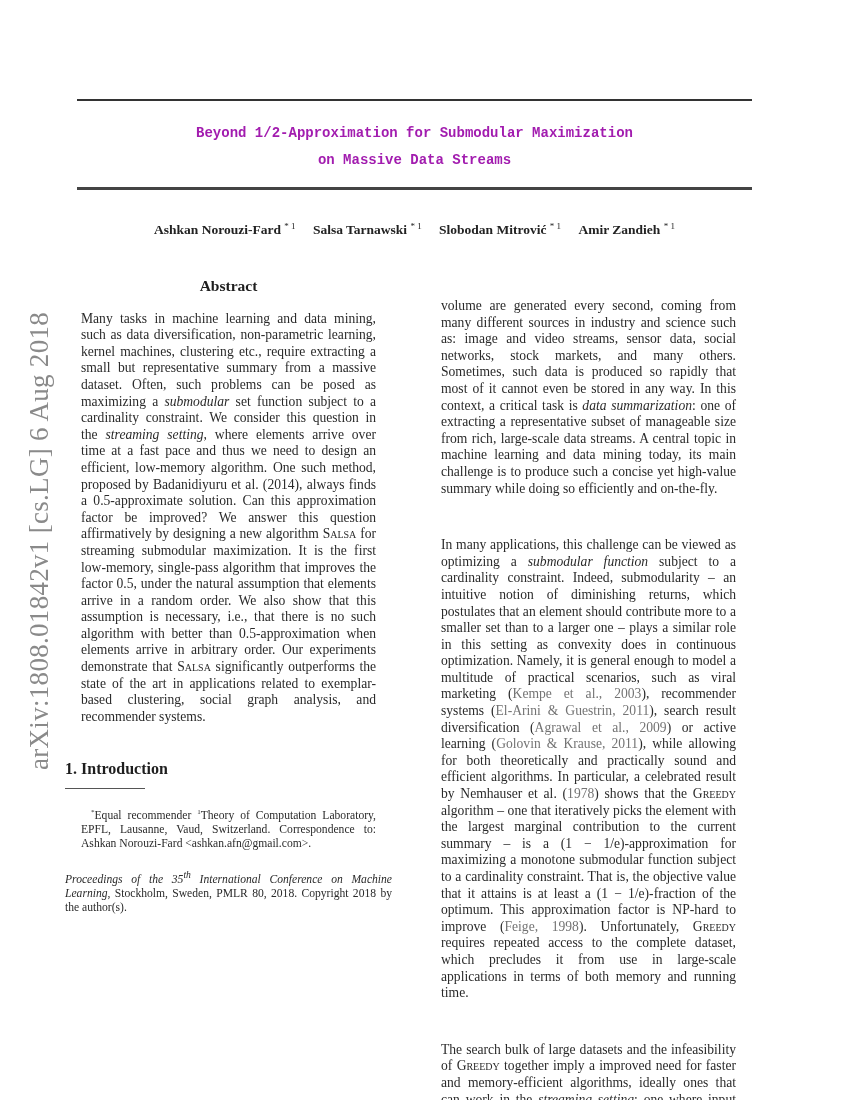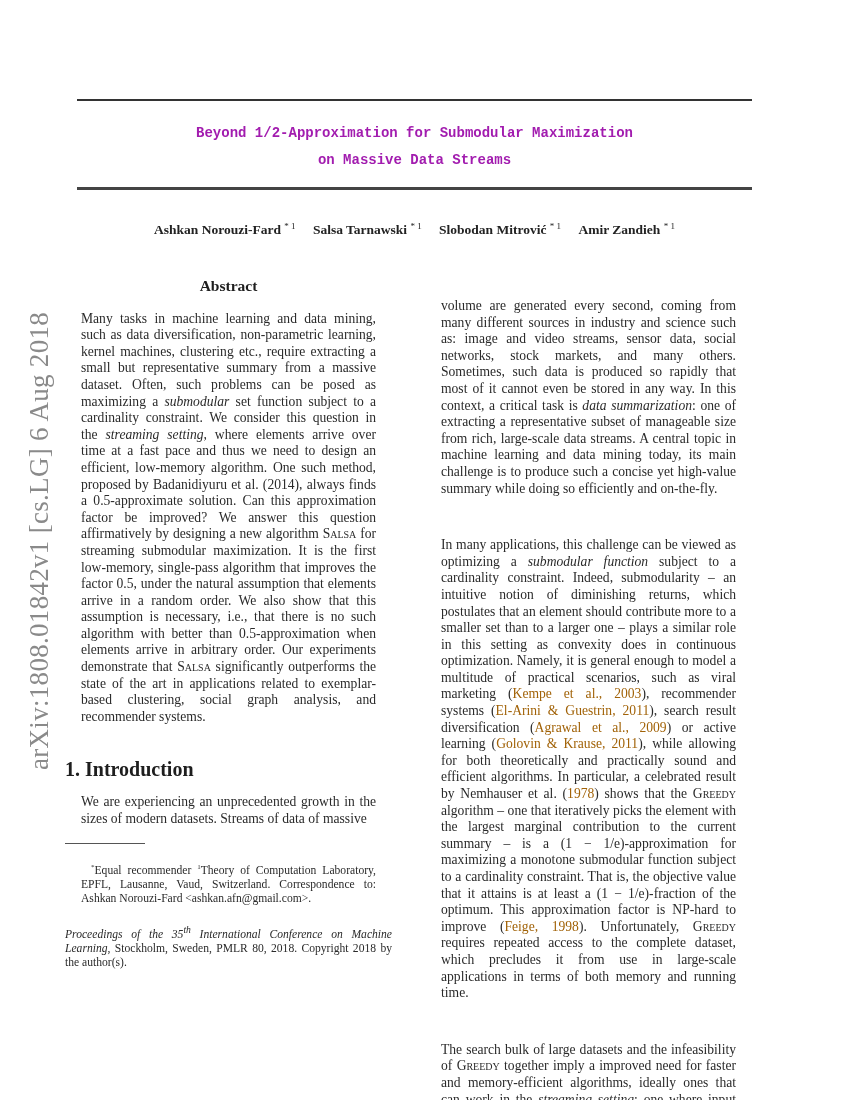--- a/index.html
+++ b/index.html
@@ -17,23 +17,23 @@
   .authors sup { font-weight: normal; font-size: 9px; }
   .arxiv { position: absolute; left: 24px; top: 770px; transform-origin: 0 0; transform: rotate(-90deg);
            font-family: "Liberation Serif", serif; font-size: 27px; color: #8a8a8a; white-space: nowrap; letter-spacing: 0.3px; }
   .col { position: absolute; font-family: "Liberation Serif", serif; font-size: 13.6px; line-height: 16.6px;
          text-align: justify; color: #2a2a2a; hyphens: manual; }
   .col p { margin: 16px; }
   #left-col { left: 65px; width: 327px; top: 278px; }
   #right-col { left: 425px; width: 327px; top: 282px; }
   .abs-head { text-align: center; font-weight: bold; font-size: 15.5px; margin-bottom: 10px; color: #1e1e1e; }
   .abs-body { margin: 0 27px 0 27px; }
-  .sec-head { font-weight: bold; font-size: 20px; margin-top: 36px; margin-bottom: 10px; color: #1e1e1e; }
+  .sec-head { font-weight: bold; font-size: 16px; margin-top: 36px; margin-bottom: 10px; color: #1e1e1e; }
   .sc { font-variant: small-caps; }
-  .cite { color: #a16207; }
+  .cite { color: #737373; }
   .gap { height: 8px; }
   .footrule { width: 80px; height: 1px; background: #555; margin: 6px 0 4px 0; }
   .foot { font-size: 11.6px; line-height: 14.2px; }
   .foot p { text-indent: 10px; }
   .foot sup { font-size: 7px; }
   .proc { font-size: 11.6px; line-height: 14.2px; margin-top: 10px; }
 </style>
 </head>
 <body>
 
@@ -53,21 +53,20 @@
     <span class="a"><span>Slobodan Mitrović</span> <sup>* 1</sup></span>
     <span class="a"><span>Amir Zandieh</span> <sup>* 1</sup></span>
   </div>
 </div>
 
 <div class="col" id="left-col">
   <div class="abs-head">Abstract</div>
   <p class="abs-body"><span>Many tasks in machine learning and data mining, such as data diversification, non-parametric learning, kernel machines, clustering etc., require extracting a small but representative summary from a massive dataset. Often, such problems can be posed as maximizing a </span><i>submodular</i><span> set function subject to a cardinality constraint.  We consider this question in the </span><i>streaming setting</i><span>, where elements arrive over time at a fast pace and thus we need to design an efficient, low-memory algorithm.  One such method, proposed by Badanidiyuru et al. (2014), always finds a 0.5-approximate solution.  Can this approximation factor be improved? We answer this question affirmatively by designing a new algorithm </span><span class="sc">Salsa</span><span> for streaming submodular maximization. It is the first low-memory, single-pass algorithm that improves the factor 0.5, under the natural assumption that elements arrive in a random order. We also show that this assumption is necessary, i.e., that there is no such algorithm with better than 0.5-approximation when elements arrive in arbitrary order. Our experiments demonstrate that </span><span class="sc">Salsa</span><span> significantly outperforms the state of the art in applications related to exemplar-based clustering, social graph analysis, and recommender systems.</span></p>
 
   <div class="sec-head">1. Introduction</div>
-  <p>We are experiencing an unprecedented growth in the sizes of modern datasets. Streams of data of massive</p>
 
   <div class="footrule"></div>
   <div class="foot">
     <p><sup>*</sup><span>Equal recommender  </span><sup>1</sup><span>Theory of Computation Laboratory, EPFL, Lausanne, Vaud, Switzerland. Correspondence to: Ashkan Norouzi-Fard &lt;ashkan.afn@gmail.com&gt;.</span></p>
   </div>
   <div class="proc"><i>Proceedings of the 35</i><sup><i>th</i></sup><i> International Conference on Machine Learning</i><span>, Stockholm, Sweden, PMLR 80, 2018. Copyright 2018 by the author(s).</span></div>
 </div>
 
 <div class="col" id="right-col">
   <p><span>volume are generated every second, coming from many different sources in industry and science such as: image and video streams, sensor data, social networks, stock markets, and many others.  Sometimes, such data is produced so rapidly that most of it cannot even be stored in any way.  In this context, a critical task is </span><i>data summarization</i><span>: one of extracting a representative subset of manageable size from rich, large-scale data streams. A central topic in machine learning and data mining today, its main challenge is to produce such a concise yet high-value summary while doing so efficiently and on-the-fly.</span></p>

